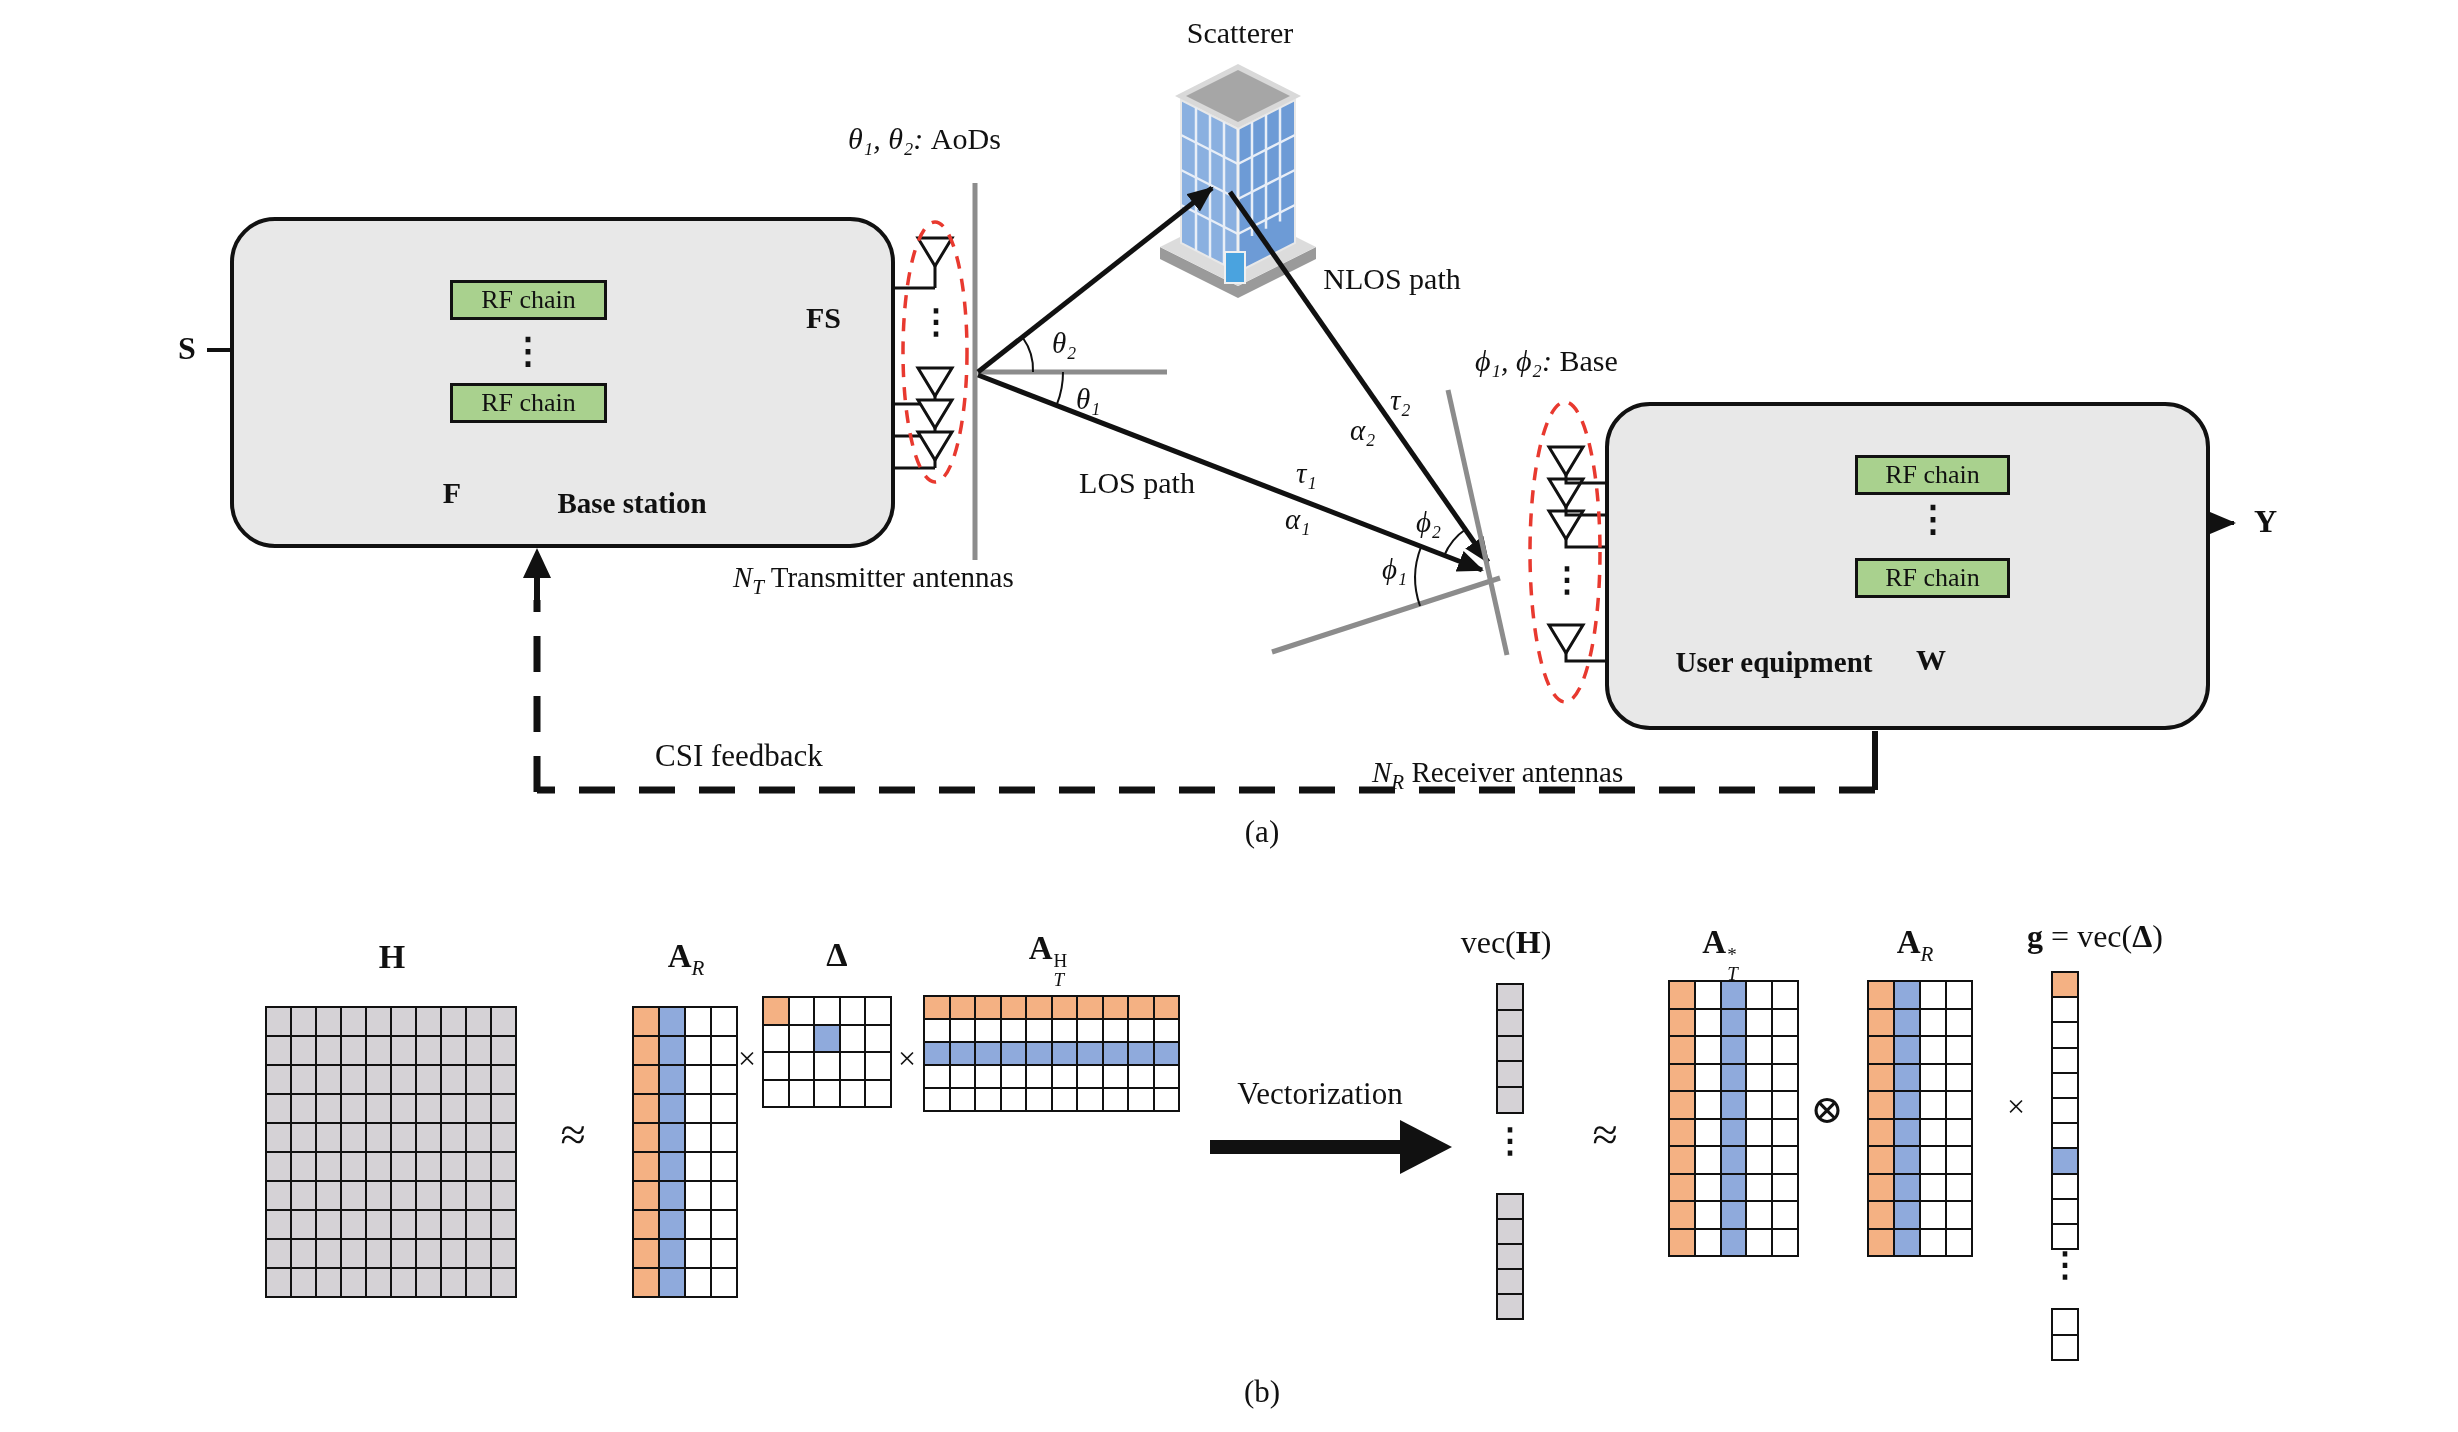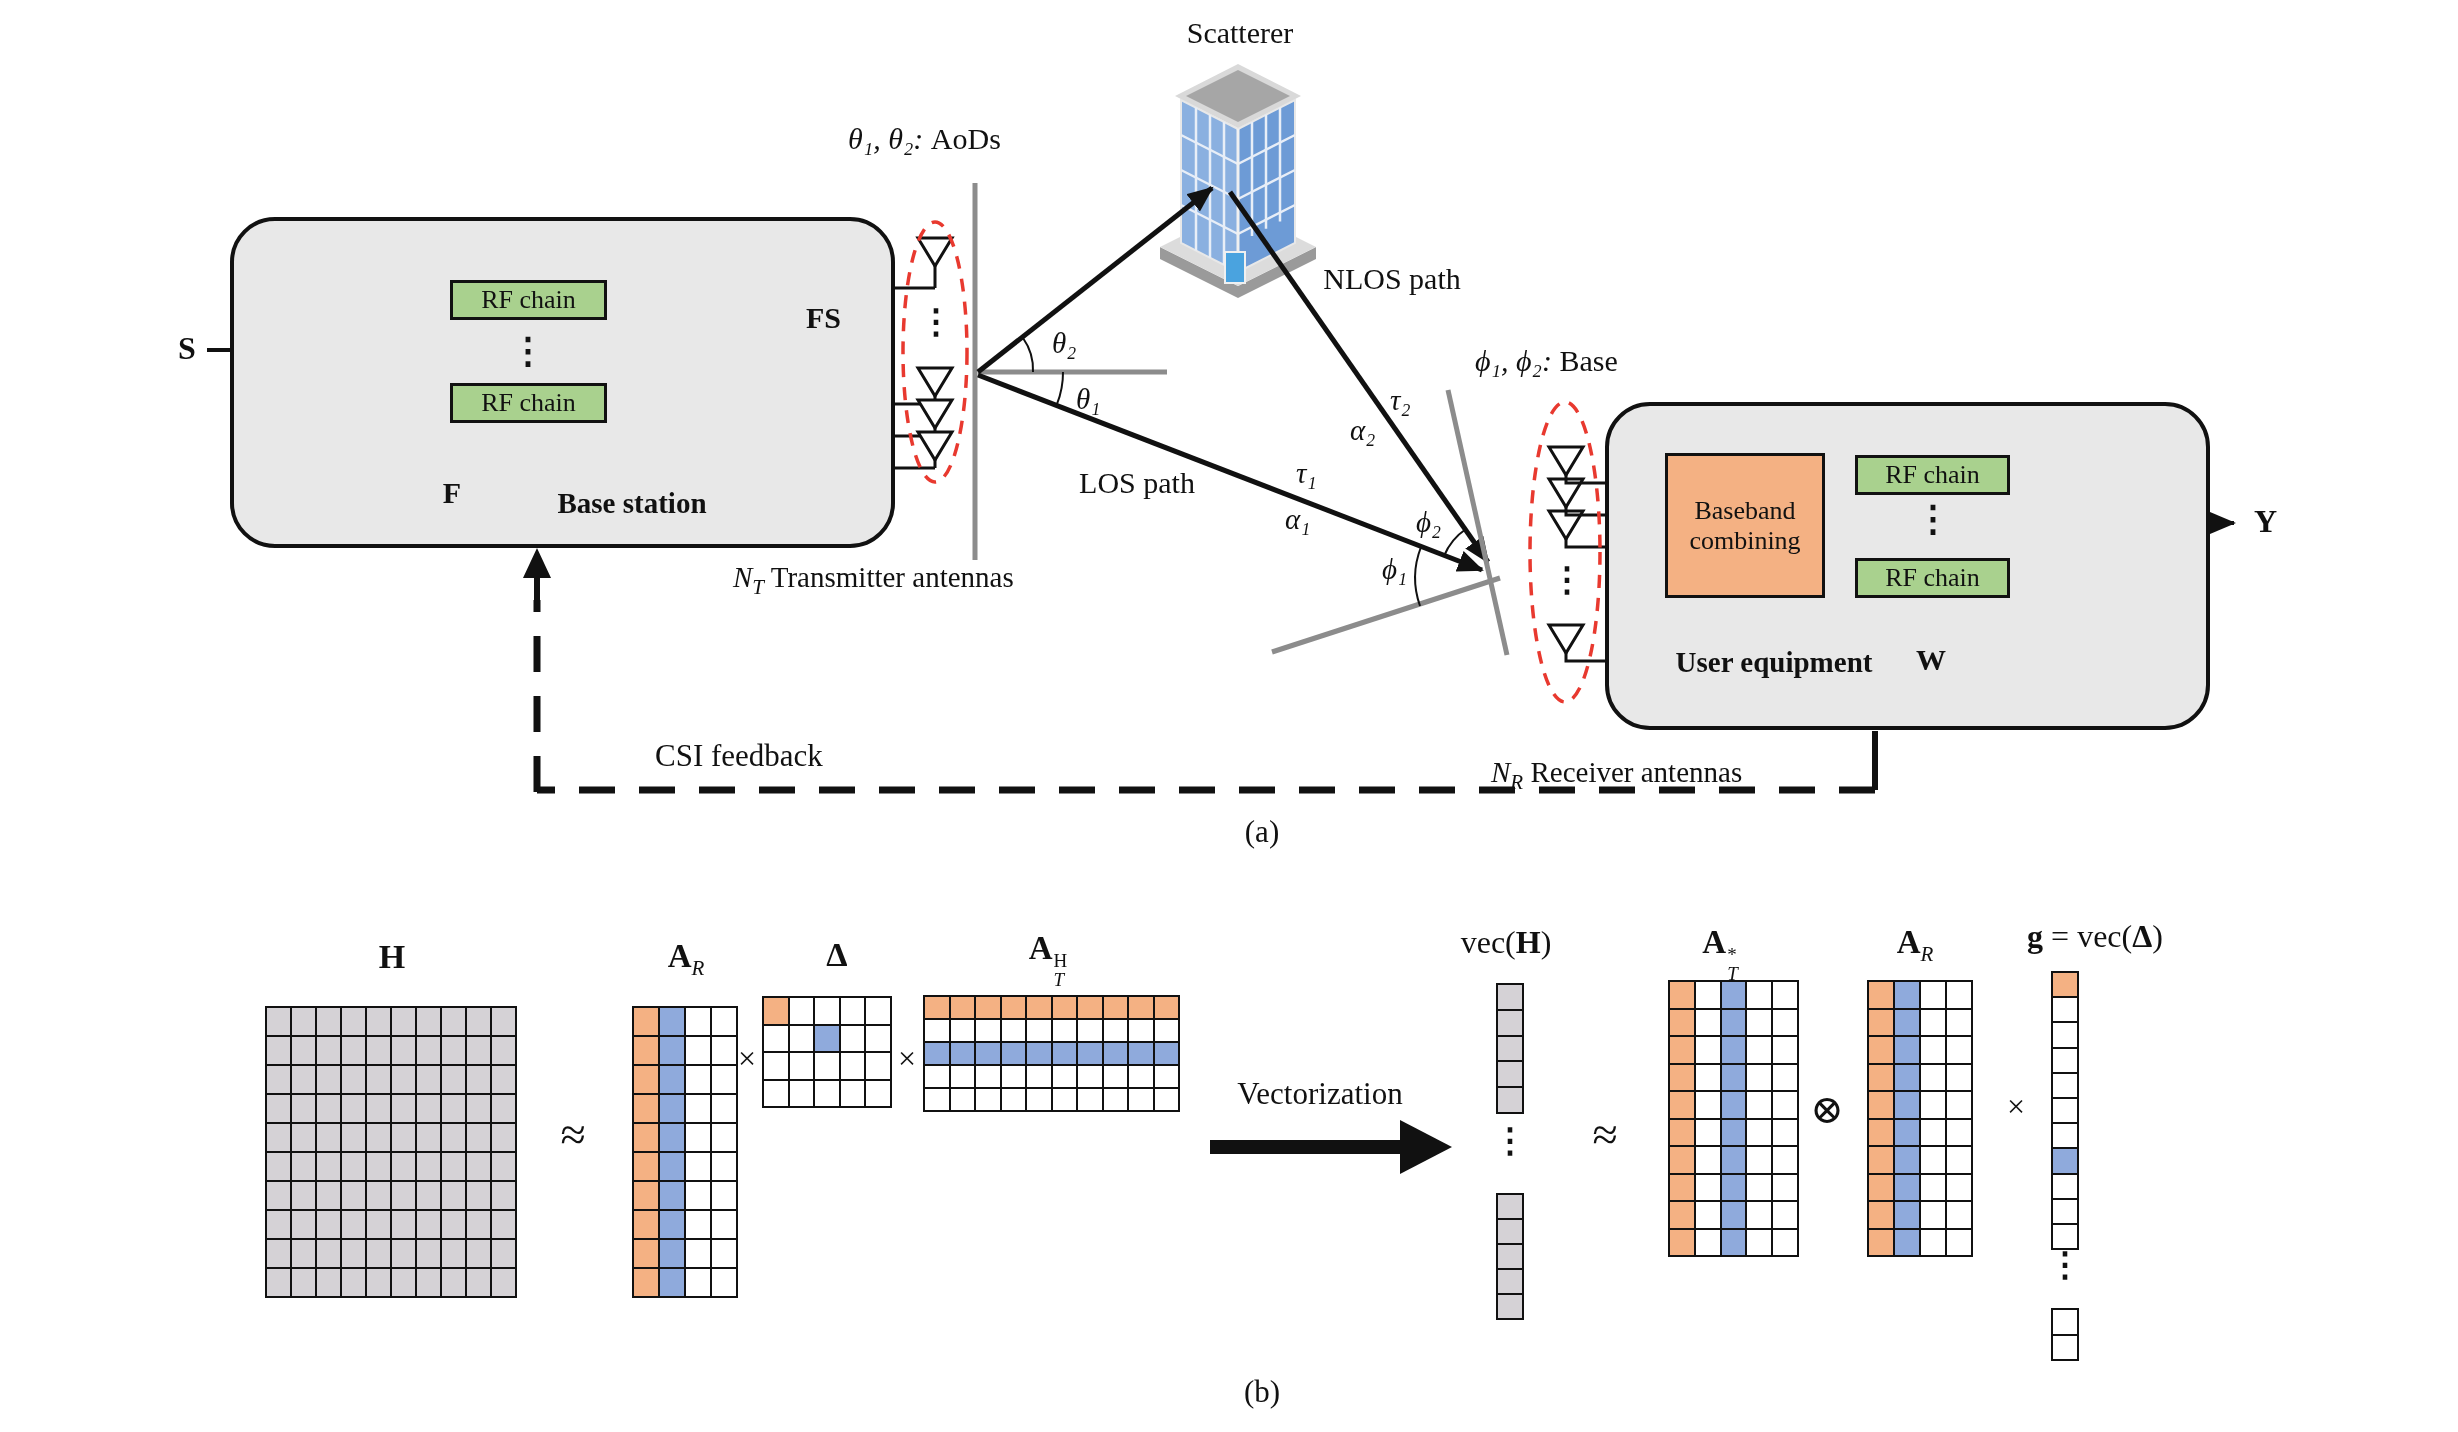--- a/index.html
+++ b/index.html
@@ -120,23 +120,20 @@
 
   <div class="blk blk-green" style="left:450px;top:280px;width:157px;height:40px;">
       <span>RF chain</span>
     </div>
   <div class="blk blk-green" style="left:450px;top:383px;width:157px;height:40px;">
       <span>RF chain</span>
     </div>
   <div class="dots" style="left:528px;top:333px;font-size:36px;">⋮</div>
   <div class="dots" style="left:936px;top:305px;font-size:34px;">⋮</div>
 
-  <div class="blk blk-orange" style="left:1665px;top:453px;width:160px;height:145px;">
-      <span>Baseband combining</span>
-    </div>
   <div class="blk blk-green" style="left:1855px;top:455px;width:155px;height:40px;">
       <span>RF chain</span>
     </div>
   <div class="blk blk-green" style="left:1855px;top:558px;width:155px;height:40px;">
       <span>RF chain</span>
     </div>
   <div class="dots" style="left:1933px;top:501px;font-size:36px;">⋮</div>
   <div class="dots" style="left:1567px;top:563px;font-size:34px;">⋮</div>
 
   <div class="lab ctr" style="left:1240px;top:16px;font-size:30px;">Scatterer</div>
@@ -153,21 +150,21 @@
   <div class="lab it" style="left:1416px;top:506px;font-size:29px;">ϕ₂</div>
   <div class="lab it" style="left:1382px;top:553px;font-size:29px;">ϕ₁</div>
   <div class="lab bd" style="left:178px;top:330px;font-size:32px;">S</div>
   <div class="lab bd" style="left:806px;top:301px;font-size:30px;">FS</div>
   <div class="lab bd" style="left:2254px;top:503px;font-size:32px;">Y</div>
   <div class="lab bd ctr" style="left:452px;top:476px;font-size:30px;">F</div>
   <div class="lab bd ctr" style="left:1931px;top:643px;font-size:30px;">W</div>
   <div class="lab bd ctr" style="left:632px;top:487px;font-size:29px;">Base station</div>
   <div class="lab bd ctr" style="left:1774px;top:646px;font-size:29px;">User equipment</div>
   <div class="lab" style="left:733px;top:561px;font-size:29px;"><span class="it">N</span><sub class="itsub">T</sub><span> Transmitter antennas</span></div>
-  <div class="lab" style="left:1491px;top:756px;font-size:29px;"><span class="it">N</span><sub class="itsub">R</sub><span> Receiver antennas</span></div>
+  <div class="lab" style="left:1372px;top:756px;font-size:29px;"><span class="it">N</span><sub class="itsub">R</sub><span> Receiver antennas</span></div>
   <div class="lab" style="left:655px;top:738px;font-size:31px;">CSI feedback</div>
   <div class="lab ctr" style="left:1262px;top:814px;font-size:31px;">(a)</div>
 
   <div class="mat" style="left: 265px; top: 1006px; display: grid; grid-template-columns: repeat(10, 23px); grid-auto-rows: 27px; gap: 2px; padding: 2px; background: rgb(17, 17, 17); width: max-content;">
       <div style="background: rgb(213, 210, 214);"></div>
       <div style="background: rgb(213, 210, 214);"></div>
       <div style="background: rgb(213, 210, 214);"></div>
       <div style="background: rgb(213, 210, 214);"></div>
       <div style="background: rgb(213, 210, 214);"></div>
       <div style="background: rgb(213, 210, 214);"></div>

